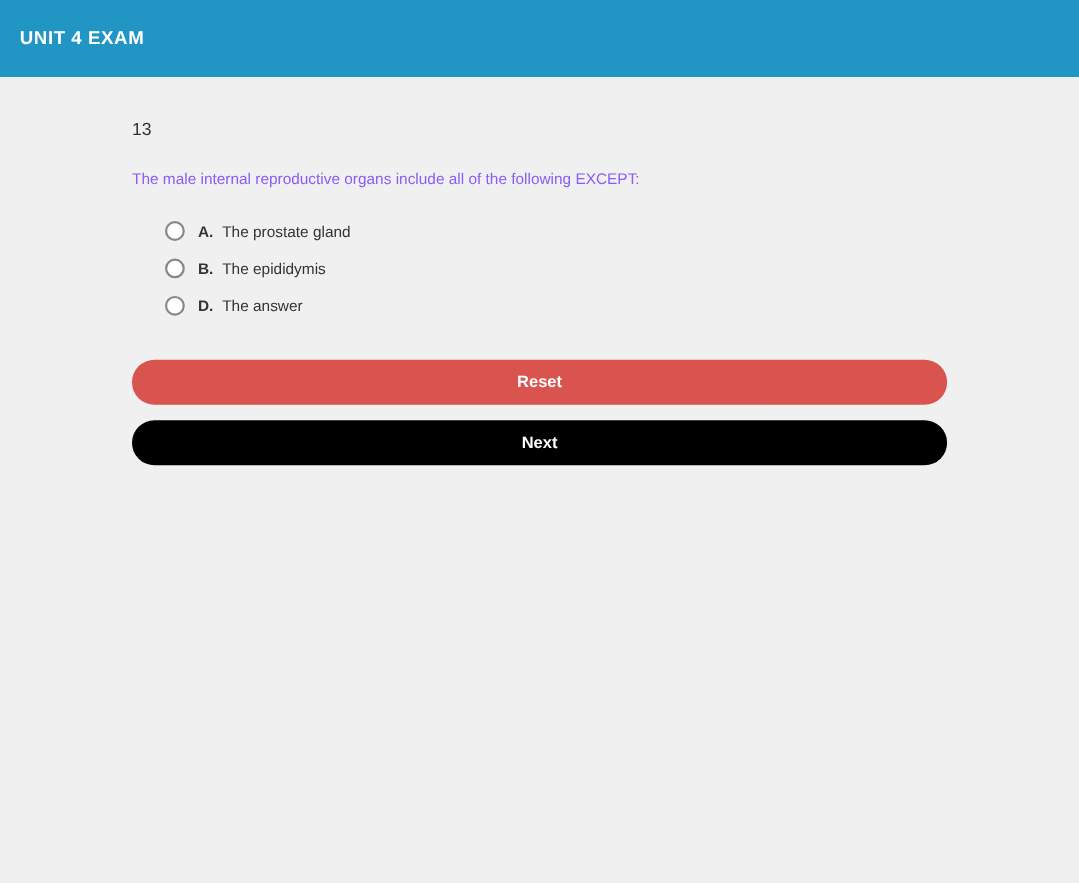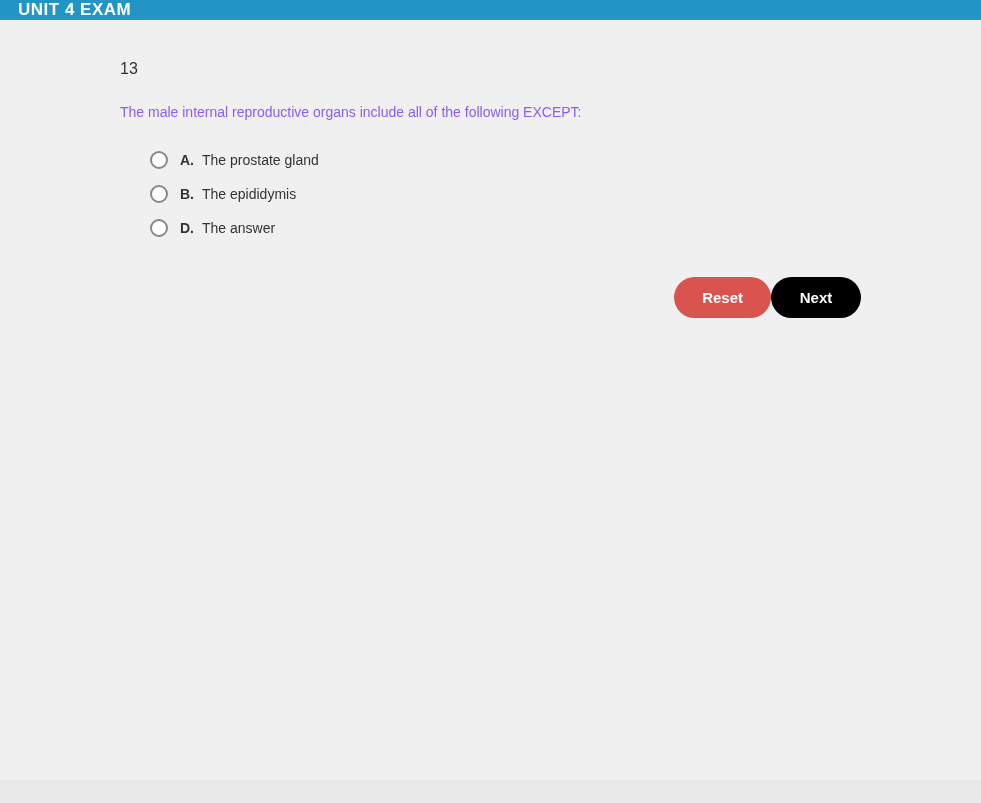--- a/index.html
+++ b/index.html
@@ -10,21 +10,21 @@
 
     body {
       font-family: Arial, sans-serif;
       background-color: #e8e8e8;
       width: 981px;
       min-height: 803px;
     }
 
     .header {
       background-color: #2196c4;
-      padding: 0 18px;
+      padding: 25px 18px;
     }
 
     .header-title {
       color: white;
       font-size: 17px;
       font-weight: bold;
       letter-spacing: 0.5px;
     }
 
     .main-content {
@@ -92,22 +92,23 @@
     }
 
     .option-letter {
       font-weight: bold;
       margin-right: 8px;
     }
 
     .buttons-row {
       display: flex;
       justify-content: flex-end;
-      gap: 0;
+      gap: 14px;
       margin-top: 20px;
+      flex-direction: column;
     }
 
     .btn-reset {
       background-color: #d9534f;
       color: white;
       border: none;
       border-radius: 24px;
       padding: 12px 28px;
       font-size: 15px;
       font-weight: bold;

